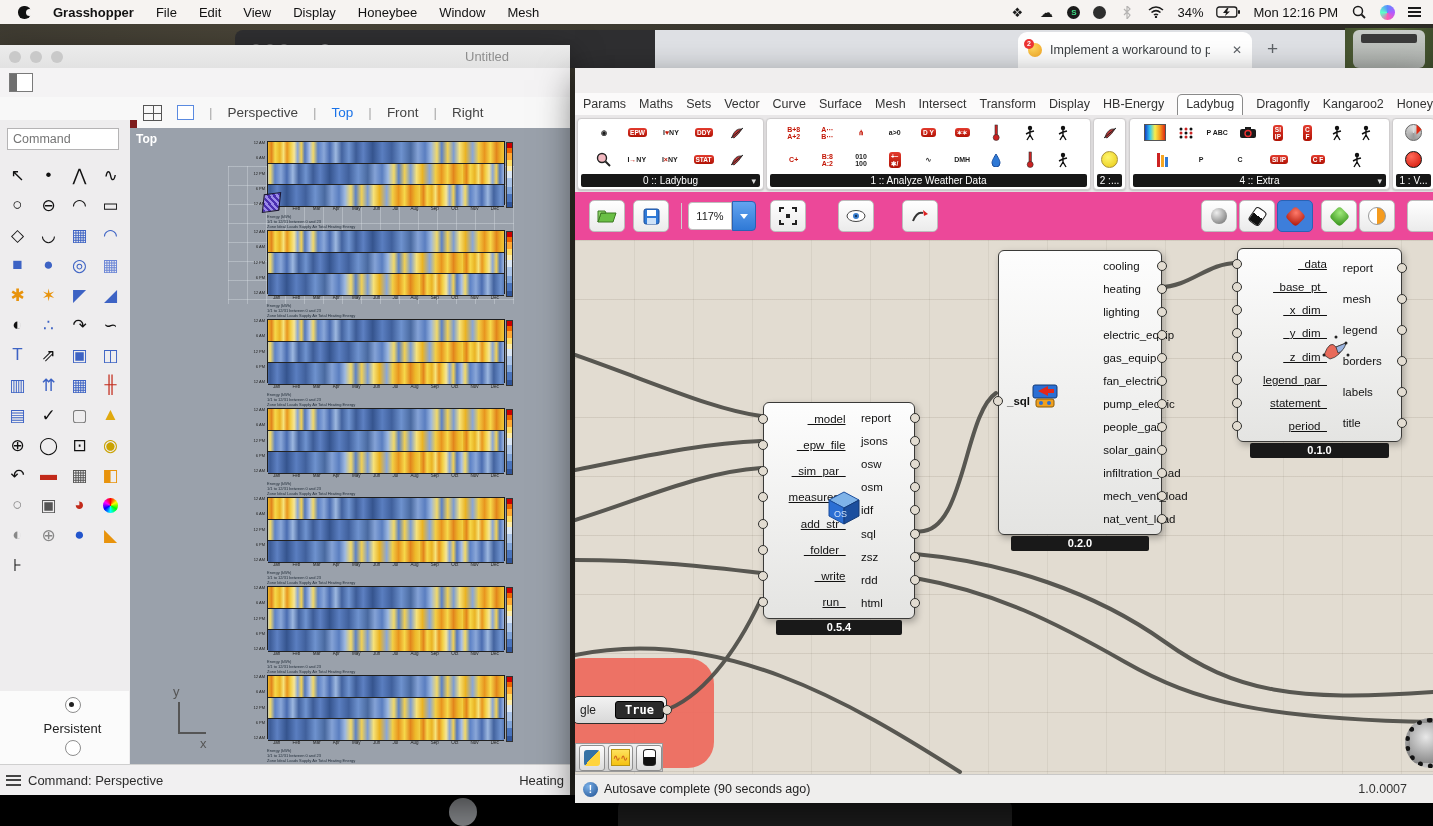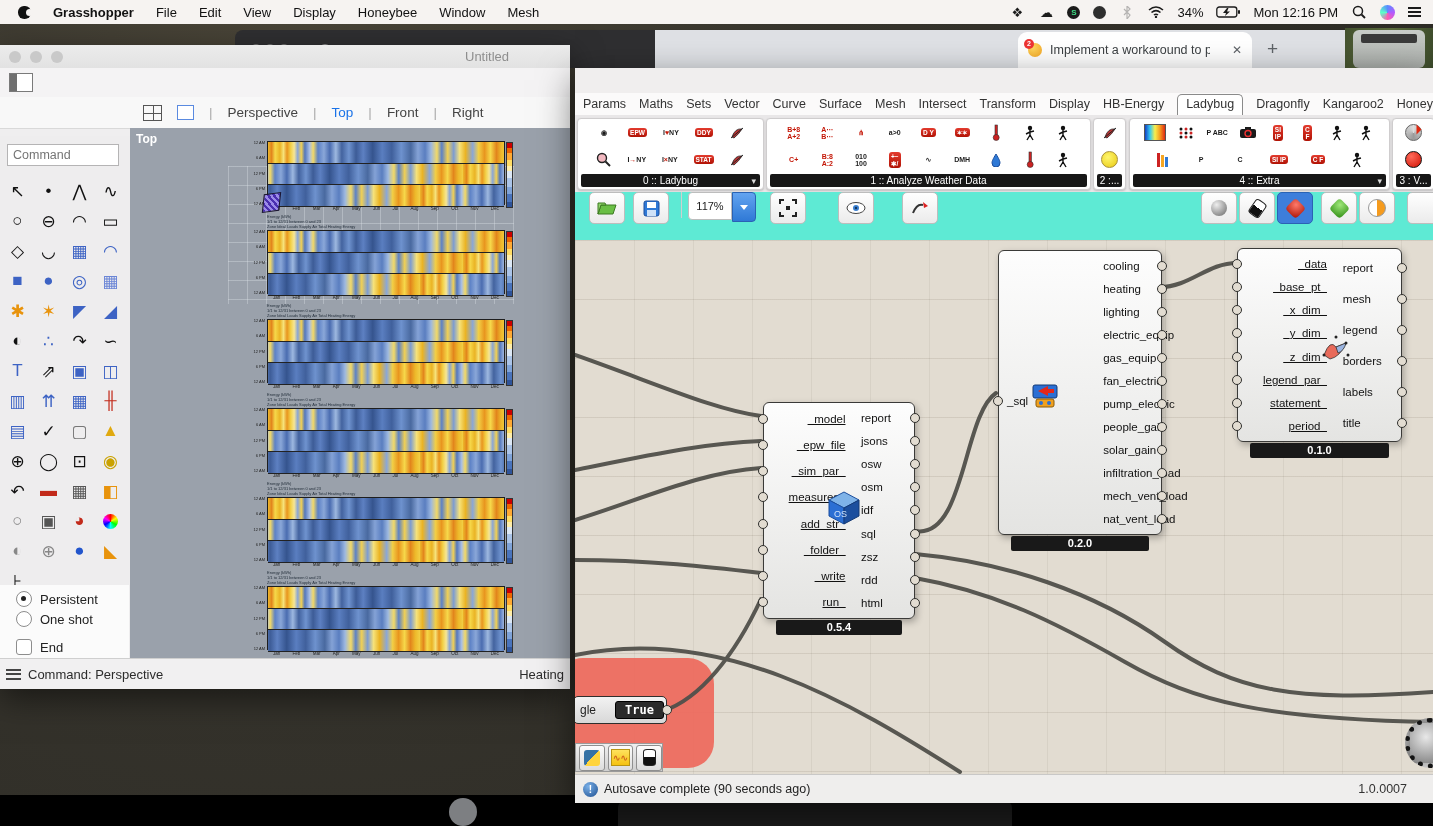--- a/index.html
+++ b/index.html
@@ -35,49 +35,49 @@
   .favicon b{position:absolute;left:-4px;top:-4px;width:10px;height:10px;border-radius:50%;background:#e33;color:#fff;
     font-size:7px;line-height:10px;text-align:center;font-weight:bold;}
   .tabtitle{white-space:nowrap;overflow:hidden;max-width:160px;}
   .tabclose{margin-left:auto;color:#5f6368;font-size:12px;}
   .newtab{position:absolute;left:1032px;top:10px;font-size:19px;color:#5f6368;}
   
   #dockstrip{position:absolute;left:0;top:795px;width:1433px;height:31px;background:#000;z-index:8;}
   #dockstrip .band{position:absolute;left:618px;top:5px;width:394px;height:26px;background:#1d1d1d;border-radius:8px 8px 0 0;}
   #dockstrip .dkic{position:absolute;left:449px;top:3px;width:28px;height:28px;border-radius:50%;background:#7d7f82;}
   
-  #rhino{position:absolute;left:0;top:45px;width:570px;height:644px;background:#efeeef;z-index:10;
+  #rhino{position:absolute;left:0;top:45px;width:570px;height:750px;background:#efeeef;z-index:10;
     box-shadow:0 10px 30px rgba(0,0,0,.5);font-size:13px;}
   #rh-title{position:absolute;left:0;top:0;right:0;height:23px;background:linear-gradient(#ececec,#e2e2e2);
     display:flex;align-items:center;color:#9a9a9a;}
   .tl{width:12px;height:12px;border-radius:50%;background:#c9c9c9;margin-left:9px;}
   #rh-title .wt{position:absolute;left:465px;font-size:13px;color:#8e8e8e;}
   #rh-snapbar{position:absolute;left:0;top:23px;right:0;height:29px;background:#f4f3f4;display:flex;align-items:center;gap:26px;color:#9b9a9b;font-weight:600;}
   #paneicon{width:22px;height:17px;border:1.5px solid #7a7a7a;background:#fff;margin-left:9px;position:relative;flex:none;}
   #paneicon::before{content:"";position:absolute;left:0;top:0;bottom:0;width:7px;background:#6f6f6f;}
   .snapitem{cursor:default;}
   .snapitem.active{background:#d8d7d7;color:#b9b8b8;border-radius:4px;padding:3px 9px;}
   #rh-vptabs{position:absolute;left:0;top:52px;right:0;height:31px;background:#f8f8f8;border-bottom:1px solid #d9d9d9;
     display:flex;align-items:center;gap:15px;color:#444;padding-left:143px;font-size:13.5px;}
   .vpsep{color:#aaa;}
   .vptab.active{color:#1a73e8;}
   #gridico{width:17px;height:14px;border:1.5px solid #555;position:relative;}
   #gridico::before{content:"";position:absolute;left:50%;top:0;bottom:0;width:1.5px;background:#555;}
   #gridico::after{content:"";position:absolute;top:50%;left:0;right:0;height:1.5px;background:#555;}
   #paneico2{width:15px;height:13px;border:1.5px solid #5a8ae0;background:#fff;}
   
-  #rh-side{position:absolute;left:0;top:91px;width:130px;bottom:30px;background:#eeedee;border-right:7px solid #7f1d1d;}
+  #rh-side{position:absolute;left:0;top:75px;width:130px;bottom:30px;background:#eeedee;border-right:7px solid #7f1d1d;}
   #cmdbox{position:absolute;left:7px;top:8px;width:112px;height:22px;border:1px solid #b5b4b5;background:#fff;
     font-size:12.5px;color:#333;padding:0 5px;box-sizing:border-box;font-family:"Liberation Sans",sans-serif;}
   #toolgrid{position:absolute;left:2px;top:40px;width:126px;display:grid;grid-template-columns:repeat(4,31px);grid-auto-rows:30px;}
   .sic{display:flex;align-items:center;justify-content:center;font-size:17px;}
   .rainbow{width:15px;height:15px;border-radius:50%;background:conic-gradient(#f00,#ff0,#0f0,#0ff,#00f,#f0f,#f00);margin:auto;}
   
   #optpanel{position:absolute;left:0;bottom:0;width:129px;height:70px;background:#fbfbfb;font-size:13px;color:#222;padding-top:4px;overflow:hidden;}
-  .optrow{display:flex;align-items:center;gap:8px;padding:2px 0 2px 16px;}
+  .optrow{display:flex;align-items:center;gap:8px;padding:2px 0 2px 16px;flex-direction:column;}
   .radio{width:14px;height:14px;border:1.5px solid #8d8d8d;border-radius:50%;background:#fff;position:relative;flex:none;}
   .radio.sel::after{content:"";position:absolute;left:3.5px;top:3.5px;width:5px;height:5px;border-radius:50%;background:#222;}
   .chk{width:14px;height:14px;border:1.5px solid #8d8d8d;border-radius:3px;background:#fff;flex:none;}
   .optgap{height:8px;}
   
   #rh-vp{position:absolute;left:130px;top:83px;width:440px;bottom:30px;background:#9aa1ab;overflow:hidden;}
   #vplabel{position:absolute;left:6px;top:4px;color:#fff;font-weight:bold;font-size:12px;}
   #cgrid{position:absolute;left:98px;top:38px;width:286px;height:138px;
     background-image:linear-gradient(rgba(225,230,236,.35) 1px,transparent 1px),linear-gradient(90deg,rgba(225,230,236,.35) 1px,transparent 1px);
     background-size:19px 19px;}
@@ -131,21 +131,21 @@
   .dk{color:#1b1b1b;font-size:7px;font-weight:bold;white-space:pre-line;text-align:center;line-height:7px;}
   .gradt{width:20px;height:15px;border:1px solid #555;background:linear-gradient(90deg,#1240c4,#35c9f0,#f8ee4c,#f49b1f,#e02a12);}
   .sun{width:15px;height:15px;border-radius:50%;background:radial-gradient(circle at 40% 35%,#fff66e,#e8c911);border:1px solid #a89039;}
   .comp{width:15px;height:15px;border-radius:50%;background:conic-gradient(#ddd,#9a9a9a,#ddd);position:relative;border:1px solid #666;}
   .comp::after{content:"";position:absolute;right:1px;top:1px;width:0;height:0;border-left:7px solid transparent;border-top:7px solid #e02a12;transform:rotate(45deg);}
   .redc{width:15px;height:15px;border-radius:50%;background:radial-gradient(circle at 35% 30%,#ff6a5a,#d01103);border:1.5px solid #111;}
   .rfoot{position:absolute;left:3px;right:3px;bottom:2px;height:13px;background:#171717;color:#fff;border-radius:2px;
     font-size:10px;display:flex;align-items:center;justify-content:center;gap:4px;}
   .rfoot .arr{position:absolute;right:4px;font-size:9px;color:#ddd;}
   
-  #gh-toolbar{position:absolute;left:0;top:124px;right:0;height:48px;background:#5eead4;display:flex;}
+  #gh-toolbar{position:absolute;left:0;top:124px;right:0;height:48px;background:#ec4899;display:flex;align-items:center;}
   .tb{width:34px;height:30px;background:linear-gradient(#fff,#ebebeb);border:1px solid #bdbdbd;border-radius:5px;
     display:flex;align-items:center;justify-content:center;flex:none;}
   .tbsel{background:#3d7edb;border-color:#2a62b4;}
   .zoombox{width:42px;height:26px;background:#fff;border:1px solid #bdbdbd;border-radius:4px 0 0 4px;
     display:flex;align-items:center;justify-content:center;font-size:11px;color:#222;}
   .zoomchev{width:22px;height:28px;background:linear-gradient(#63a4f0,#2f79d6);border:1px solid #2a62b4;border-radius:0 4px 4px 0;
     display:flex;align-items:center;justify-content:center;}
   .chev{width:0;height:0;border-left:4px solid transparent;border-right:4px solid transparent;border-top:5px solid #fff;}
   .tsep{width:1px;height:26px;background:#cfcfcf;margin:0 6px;}
   .gem{width:15px;height:15px;border-radius:4px;transform:rotate(45deg);}
@@ -851,21 +851,21 @@
             <span class="ric">
               <span class="comp"></span>
             </span>
           </div>
           <div class="rrow">
             <span class="ric">
               <span class="redc"></span>
             </span>
           </div>
           <div class="rfoot">
-            <span>3 : V...</span>
+            <span>1 : V...</span>
           </div>
         </div>
       </div>
     <div id="gh-toolbar">
       <span class="tb" style="margin-left:14px">
         <svg width="20" height="16">
             <polygon points="1,14 4,5 19,5 16,14" fill="#6abf45" stroke="#3d7a22"></polygon>
             <polygon points="1,14 1,3 8,3 9,5 4,5" fill="#8fd36a" stroke="#3d7a22"></polygon>
           </svg>
       </span>
@@ -1009,21 +1009,21 @@
             </div>
             <svg class="nicon" style="left:64px;top:88px" width="32" height="34">
               <polygon points="16,1 31,9 16,17 1,9" fill="#7fb3e8" stroke="#1c4f9e"></polygon>
               <polygon points="1,9 16,17 16,33 1,25" fill="#2b6fd4" stroke="#1c4f9e"></polygon>
               <polygon points="31,9 16,17 16,33 31,25" fill="#1c4f9e" stroke="#143a75"></polygon>
               <text x="6" y="26" font-size="9" fill="#cfe2f8" font-family="Liberation Sans">OS</text>
             </svg>
             <div class="ver">0.5.4</div>
           </div>
           <div class="node" style="left: 423px; top: 10px; width: 162px; height: 283px;">
-            <div class="prow" style="position: absolute; left: 0px; top: 143px; width: 60px;">
+            <div class="prow" style="position: absolute; left: 0px; top: 143px; width: 60px; font-weight: bold;">
               <span class="pt i"></span>
               <span style="padding-left: 8px;">_sql</span>
             </div>
             <div class="ncol out">
               <div class="prow">
                 <span>cooling</span>
                 <span class="pt o"></span>
               </div>
               <div class="prow">
                 <span>heating</span>

